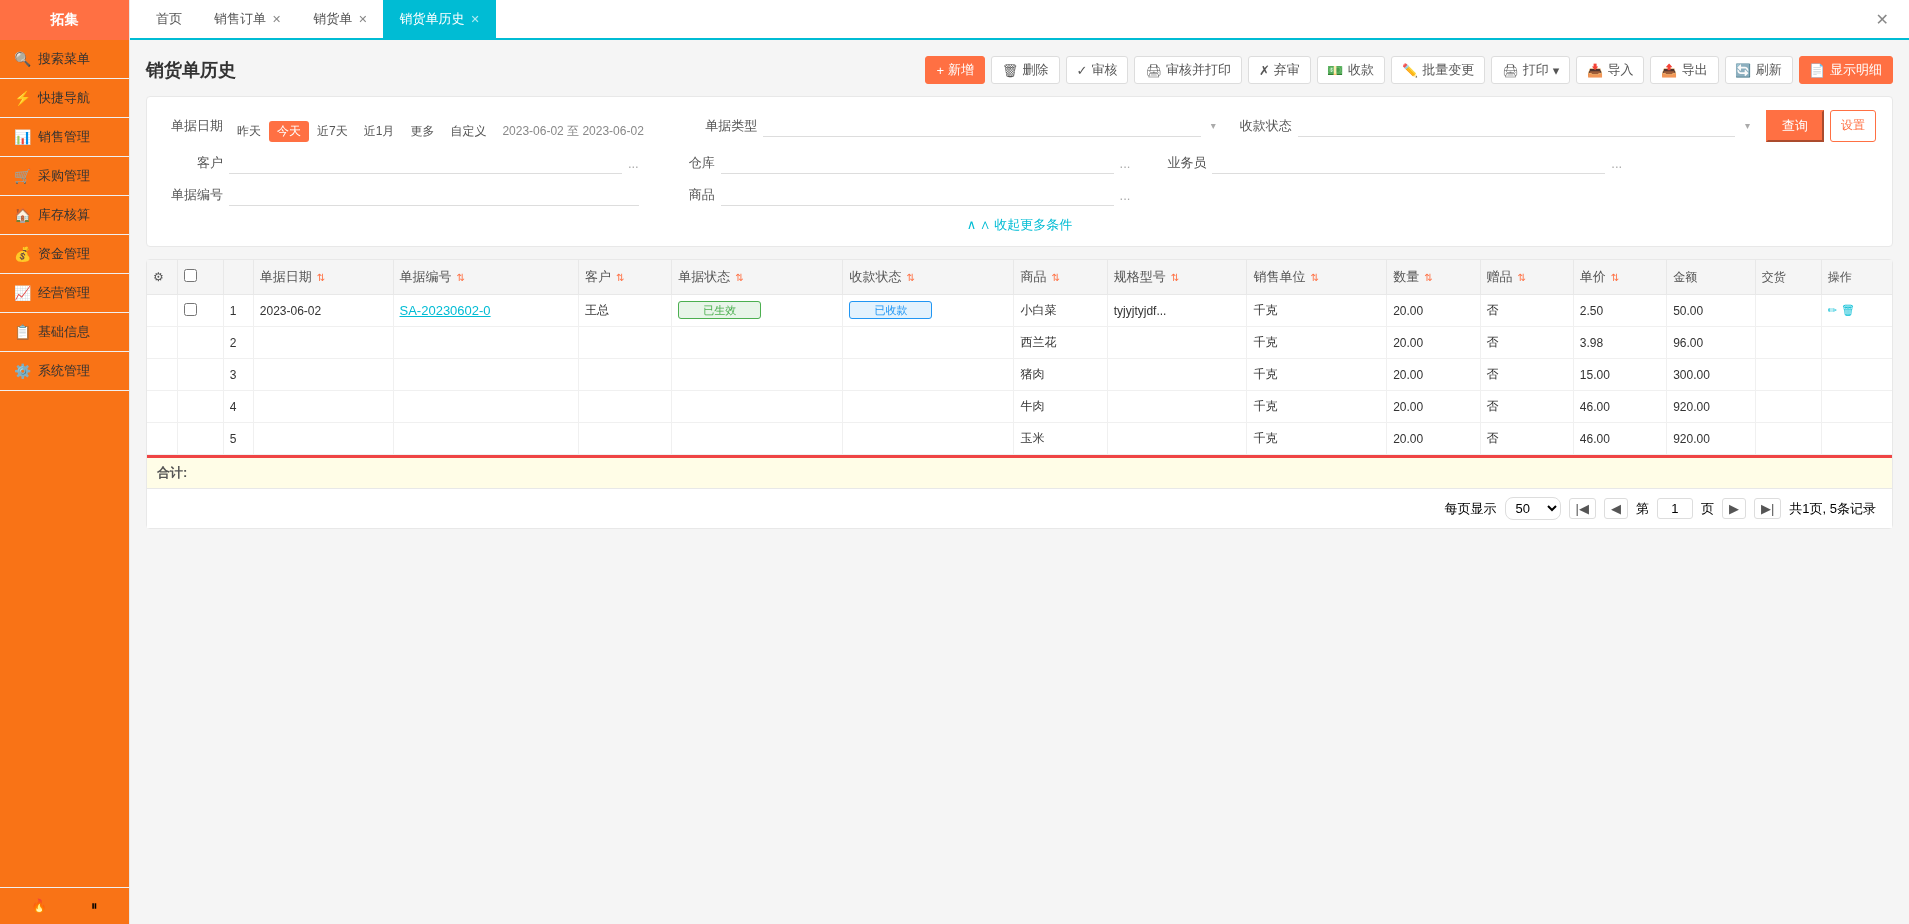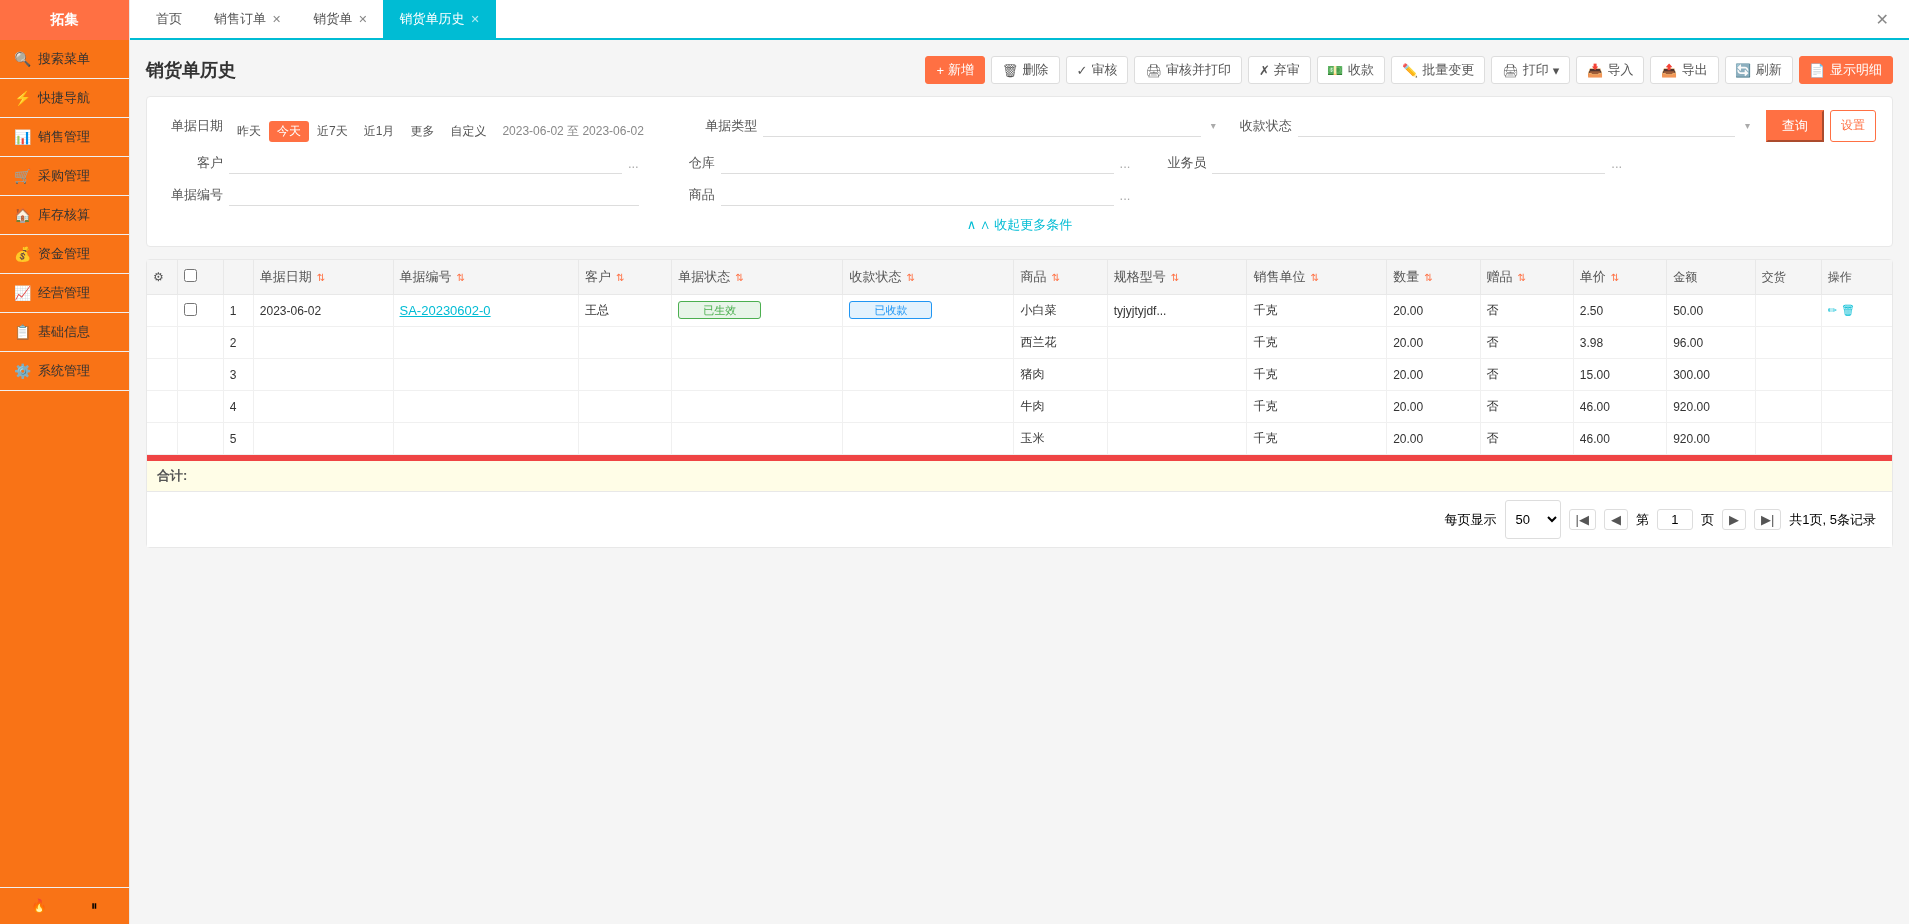--- a/index.html
+++ b/index.html
@@ -246,39 +246,39 @@
     .badge-blue { background: #e3f2fd; color: #2196f3; border: 1px solid #2196f3; }
     .sort-icon { font-size: 10px; color: #ff7043; margin-left: 3px; }
     .row-actions { display: flex; gap: 4px; }
     .row-action-btn { font-size: 11px; color: #00bcd4; cursor: pointer; }
 
     
     .table-footer {
       display: flex;
       align-items: flex-end;
       background: #fffde7;
-      border-top: 6px solid #ef4444;
+      border-top: 3px solid #ef4444;
       padding: 6px 10px;
     }
     .footer-label { color: #555; font-weight: bold; margin-right: 20px; }
 
     
     .pagination {
       display: flex;
       align-items: center;
       justify-content: flex-end;
       padding: 8px 16px;
       background: #fff;
       border-top: 1px solid #e8e8e8;
       gap: 8px;
     }
     .page-size-select {
       border: 1px solid #ddd;
-      padding: 10px 6px;
-      border-radius: 3px;
+      padding: 2px 6px;
+      border-radius: 8px;
       background: #fff;
     }
     .page-btn {
       padding: 2px 6px;
       border: 1px solid #ddd;
       background: #fff;
       cursor: pointer;
       border-radius: 3px;
       color: #555;
     }

